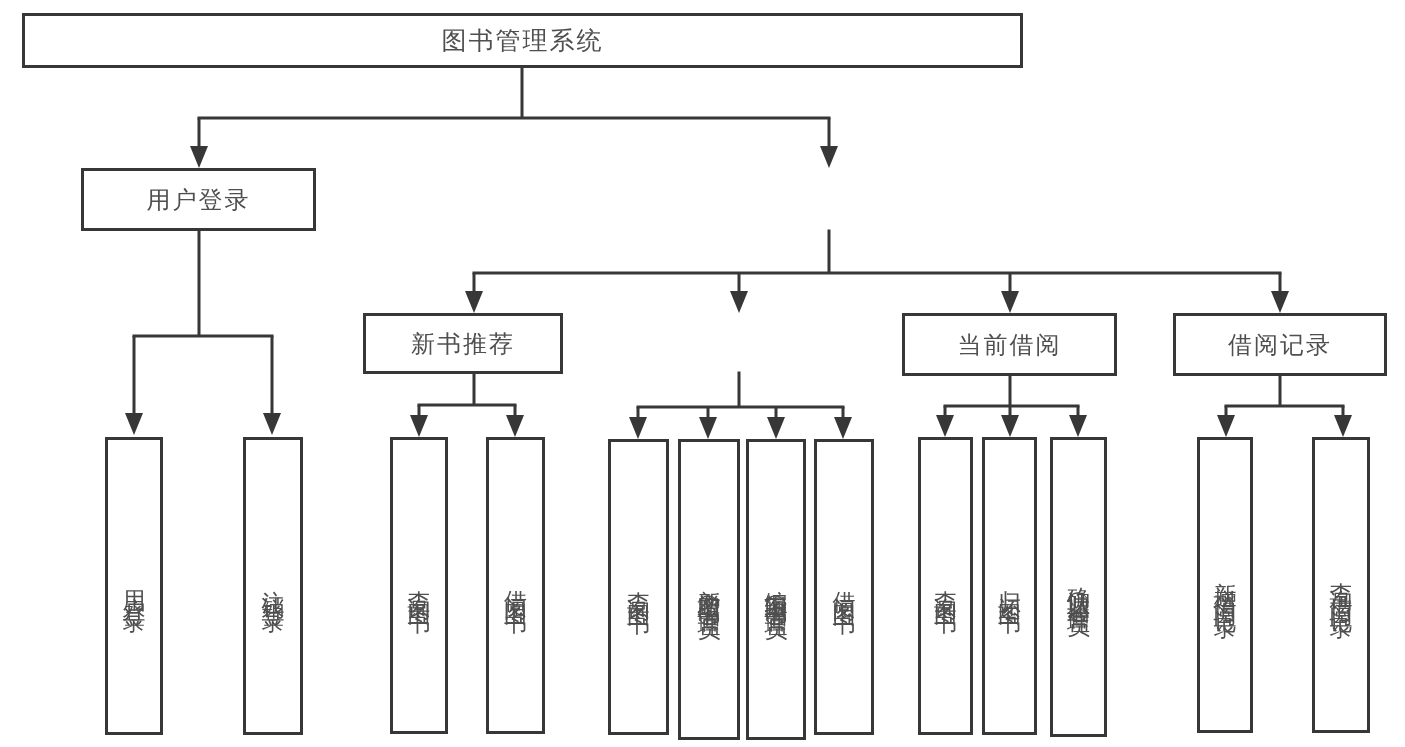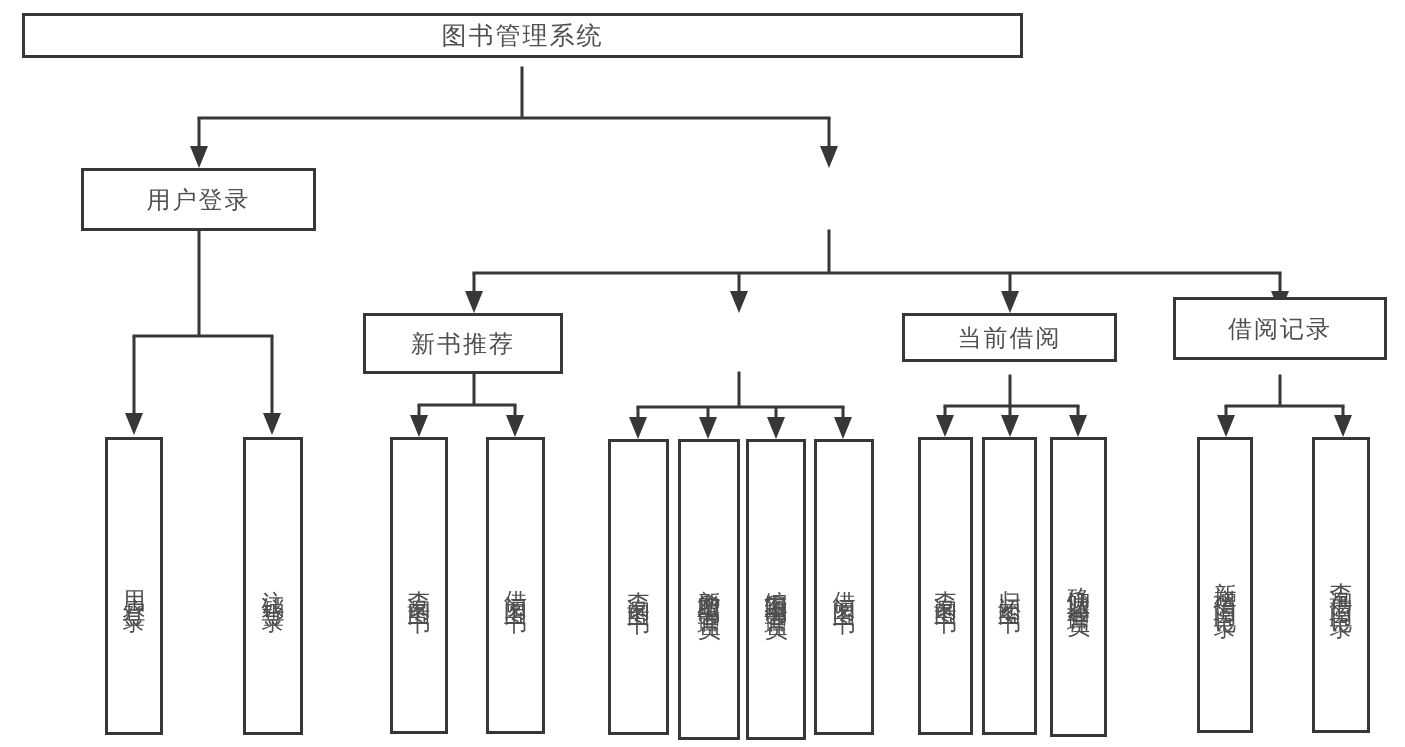--- a/index.html
+++ b/index.html
@@ -81,27 +81,27 @@
       <polygon points="767,417 785,417 776,439"></polygon>
       <polygon points="834,417 852,417 843,439"></polygon>
       <polygon points="936,415 954,415 945,437"></polygon>
       <polygon points="1001,415 1019,415 1010,437"></polygon>
       <polygon points="1069,415 1087,415 1078,437"></polygon>
       <polygon points="1217,415 1235,415 1226,437"></polygon>
       <polygon points="1334,415 1352,415 1343,437"></polygon>
     </g>
   </svg>
 
-  <div class="hnode root" style="left:22px;top:13px;width:1001px;height:45px">图书管理系统</div>
+  <div class="hnode root" style="left:22px;top:13px;width:1001px;height:55px">图书管理系统</div>
 
   <div class="hnode" style="left:81px;top:168px;width:235px;height:63px">用户登录</div>
 
   <div class="hnode" style="left:363px;top:313px;width:200px;height:61px">新书推荐</div>
-  <div class="hnode" style="left:902px;top:313px;width:215px;height:49px">当前借阅</div>
-  <div class="hnode" style="left:1173px;top:297px;width:214px;height:63px">借阅记录</div>
+  <div class="hnode" style="left:902px;top:313px;width:215px;height:63px">当前借阅</div>
+  <div class="hnode" style="left:1173px;top:313px;width:214px;height:63px">借阅记录</div>
 
   <div class="vnode" style="left:105px;top:437px;width:58px;height:298px">用户登录</div>
   <div class="vnode" style="left:243px;top:437px;width:60px;height:298px">注销登录</div>
 
   <div class="vnode" style="left:390px;top:437px;width:58px;height:297px">查询图书</div>
   <div class="vnode" style="left:486px;top:437px;width:59px;height:297px">借阅图书</div>
 
   <div class="vnode" style="left:608px;top:439px;width:61px;height:296px">查询图书</div>
   <div class="vnode" style="left:678px;top:439px;width:62px;height:301px;letter-spacing:4px">新增图书（管理员）</div>
   <div class="vnode" style="left:746px;top:439px;width:60px;height:301px;letter-spacing:4px">编辑图书（管理员）</div>

